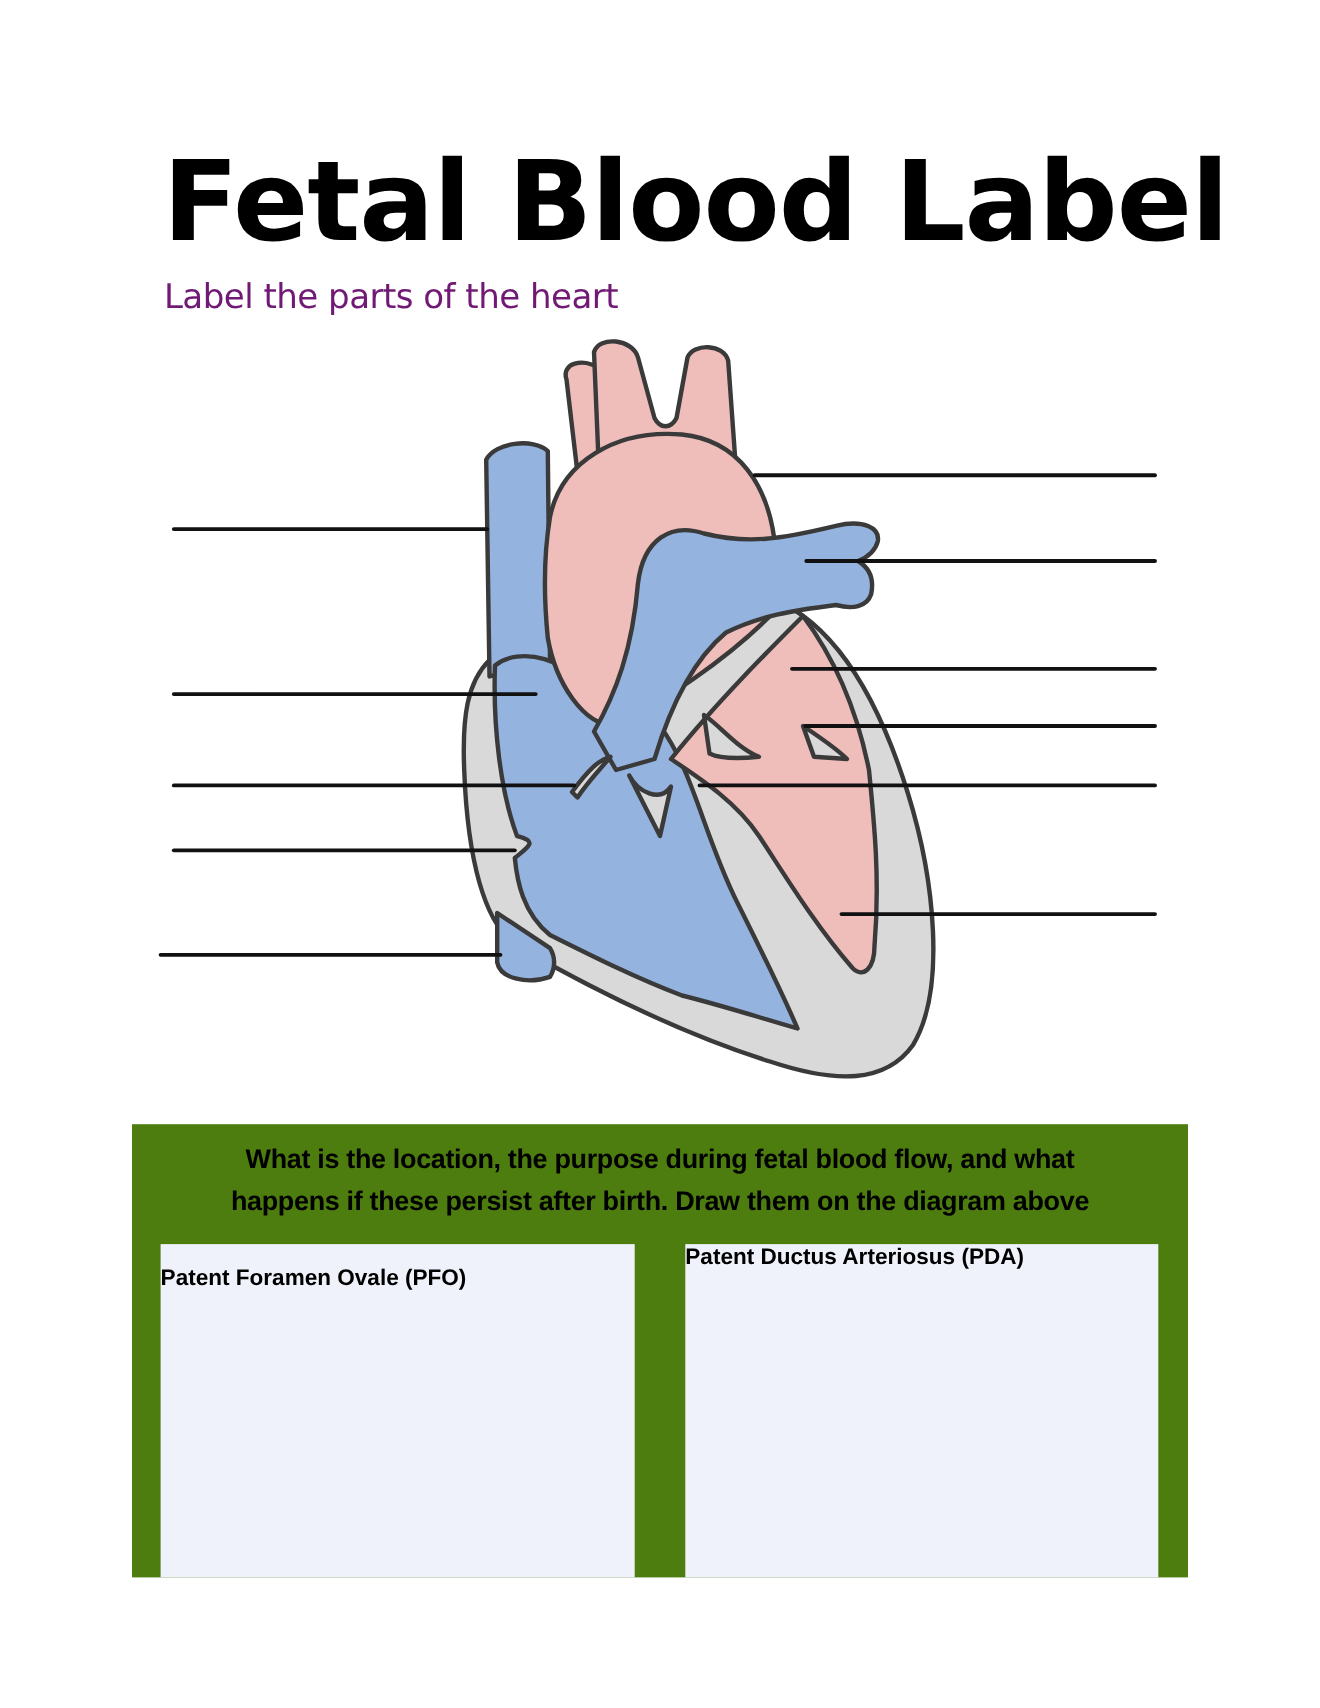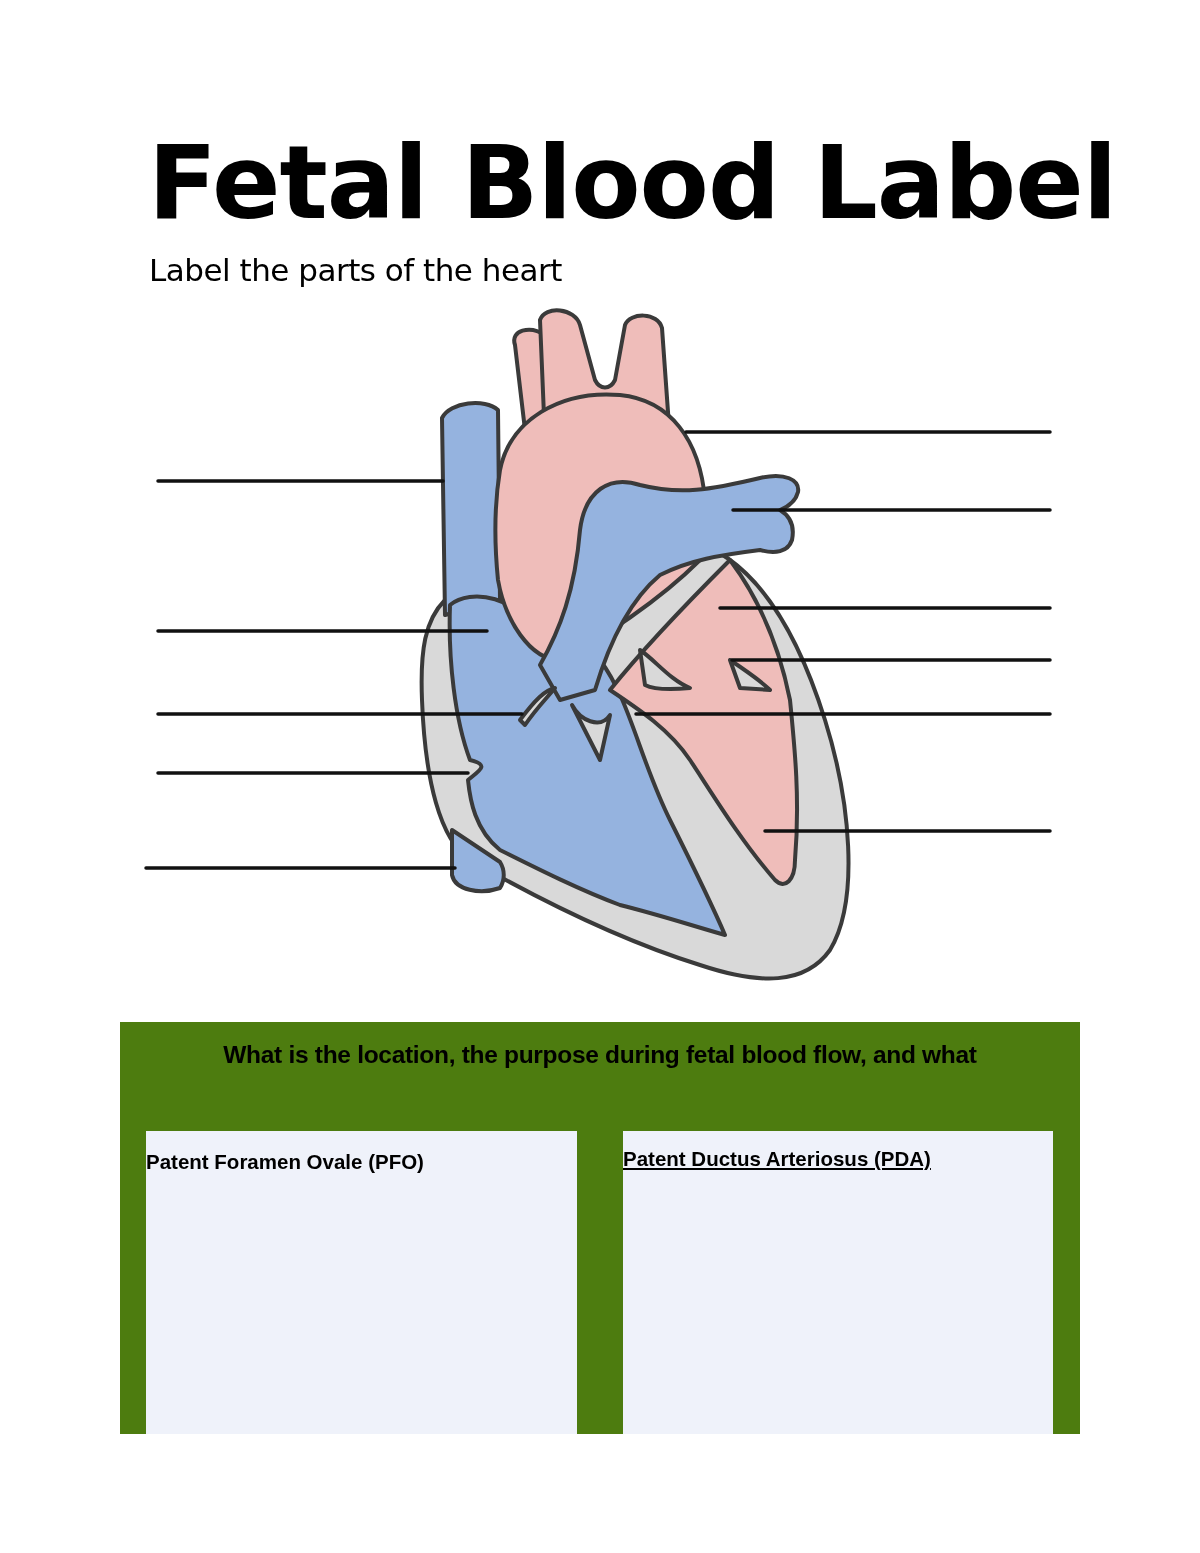--- a/index.html
+++ b/index.html
@@ -2,33 +2,33 @@
 <html><head>
 <meta charset="utf-8">
 <style>
   html, body { margin: 0; padding: 0; background: #ffffff; }
   body { width: 1200px; height: 1553px; position: relative; overflow: hidden;
          font-family: "DejaVu Sans", sans-serif; color: #000; }
   .title { position: absolute; left: 148px; top: 128px; font-size: 101px; font-weight: bold;
            letter-spacing: -1px; line-height: 1.1; white-space: nowrap;
            font-family: "DejaVu Sans", sans-serif; }
   .subtitle { position: absolute; left: 149px; top: 252px; font-size: 31px; font-weight: normal;
-              color: #000000; letter-spacing: -0.5px; font-family: "DejaVu Sans", sans-serif;
+              color: #701a75; letter-spacing: -0.5px; font-family: "DejaVu Sans", sans-serif;
               white-space: nowrap; }
   .diagram { position: absolute; left: 0; top: 0; width: 1200px; height: 1000px; }
   .panel { position: absolute; left: 120px; top: 1022px; width: 960px; height: 412px; background: #4d7c0f; }
   .prompt { position: absolute; left: 0; top: 14px; width: 960px; text-align: center;
             font-size: 24.5px; font-weight: bold; line-height: 38px; letter-spacing: -0.3px;
             font-family: "Liberation Sans", sans-serif; }
   .box { position: absolute; top: 109px; height: 303px; background: #eff2fa; }
   .box.left { left: 26px; width: 431px; }
   .box.right { left: 503px; width: 430px; }
   .box-title { position: absolute; top: 19px; left: 0; width: 100%; text-align: left;
                font-size: 20.5px; font-weight: bold; font-family: "Liberation Sans", sans-serif; }
-  .box.right .box-title { top: 16px; text-decoration: underline; }
+  .box.right .box-title { top: 0; }
 </style>
 </head>
 <body>
 
 <div class="title">Fetal Blood Label</div>
 <div class="subtitle">Label the parts of the heart</div>
 
 <svg class="diagram" viewBox="0 0 1200 1000" xmlns="http://www.w3.org/2000/svg">
   <g stroke="#3a3a3a" stroke-width="4" stroke-linejoin="round" stroke-linecap="round">
 
@@ -66,20 +66,21 @@
     <line x1="720" y1="608" x2="1050" y2="608"></line>
     <line x1="732" y1="660" x2="1050" y2="660"></line>
     <line x1="636" y1="714" x2="1050" y2="714"></line>
     <line x1="765" y1="831" x2="1050" y2="831"></line>
   </g>
 </svg>
 
 <div class="panel">
   <div class="prompt">
     <div>What is the location, the purpose during fetal blood flow, and what</div>
+    <div>happens if these persist after birth. Draw them on the diagram above</div>
   </div>
   <div class="box left">
     <div class="box-title">Patent Foramen Ovale (PFO)</div>
   </div>
   <div class="box right">
     <div class="box-title">Patent Ductus Arteriosus (PDA)</div>
   </div>
 </div>
 
 </body></html>

